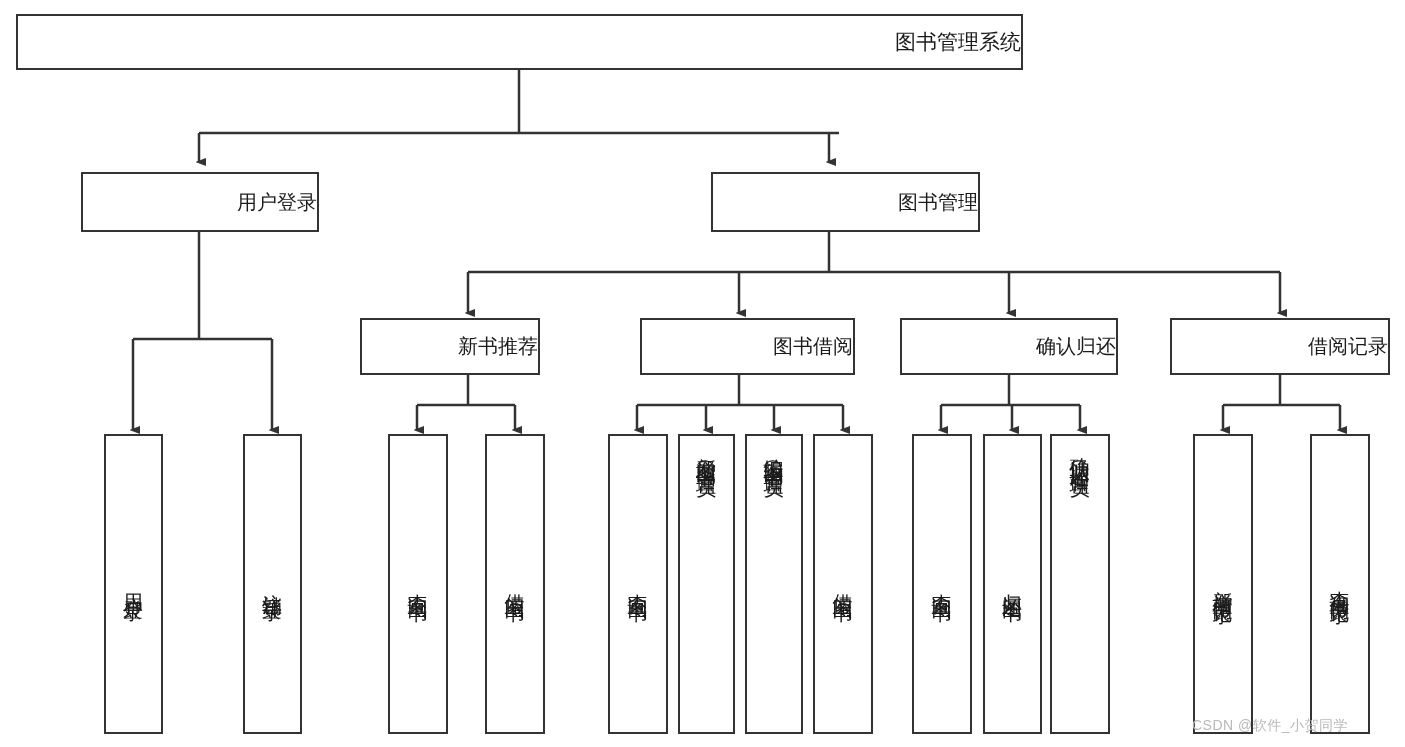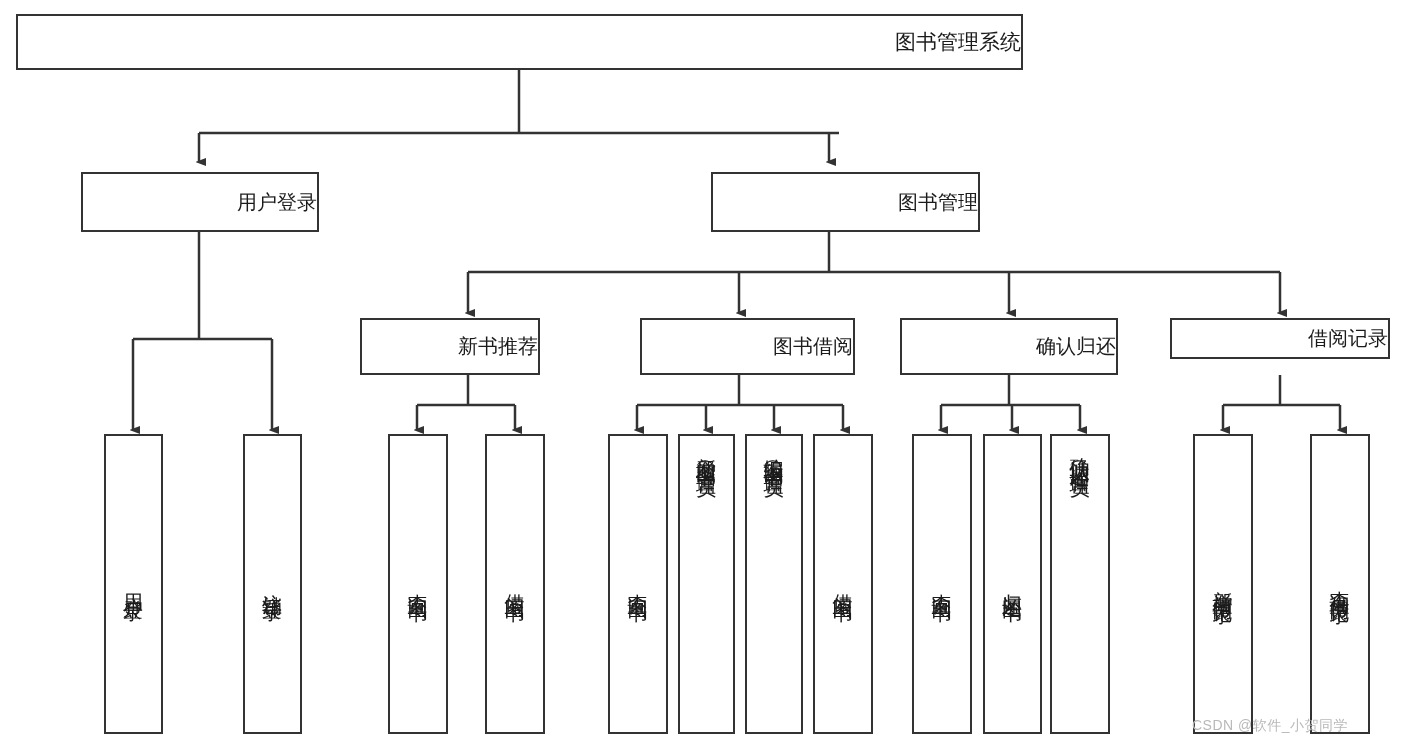--- a/index.html
+++ b/index.html
@@ -134,21 +134,21 @@
 
   <div class="node level2" style="left:360px; top:318px; width:180px; height:57px;">
     <span>新书推荐</span>
   </div>
   <div class="node level2" style="left:632px; top:318px; width:215px; height:57px;margin-left:8px;">
     <span>图书借阅</span>
   </div>
   <div class="node level2" style="left:900px; top:318px; width:218px; height:57px;">
     <span>确认归还</span>
   </div>
-  <div class="node level2" style="left:1170px; top:318px; width:220px; height:41px;font-family:Liberation Mono, monospace;">
+  <div class="node level2" style="left:1170px; top:318px; width:220px; height:57px;font-family:Liberation Mono, monospace;">
     <span>借阅记录</span>
   </div>
 
   <div class="node leaf mid" style="left:104px; top:434px; width:59px; height:300px;">
     <span class="leaf-text">用户登录</span>
   </div>
   <div class="node leaf mid" style="left:243px; top:434px; width:59px; height:300px;">
     <span class="leaf-text">注销登录</span>
   </div>
 

